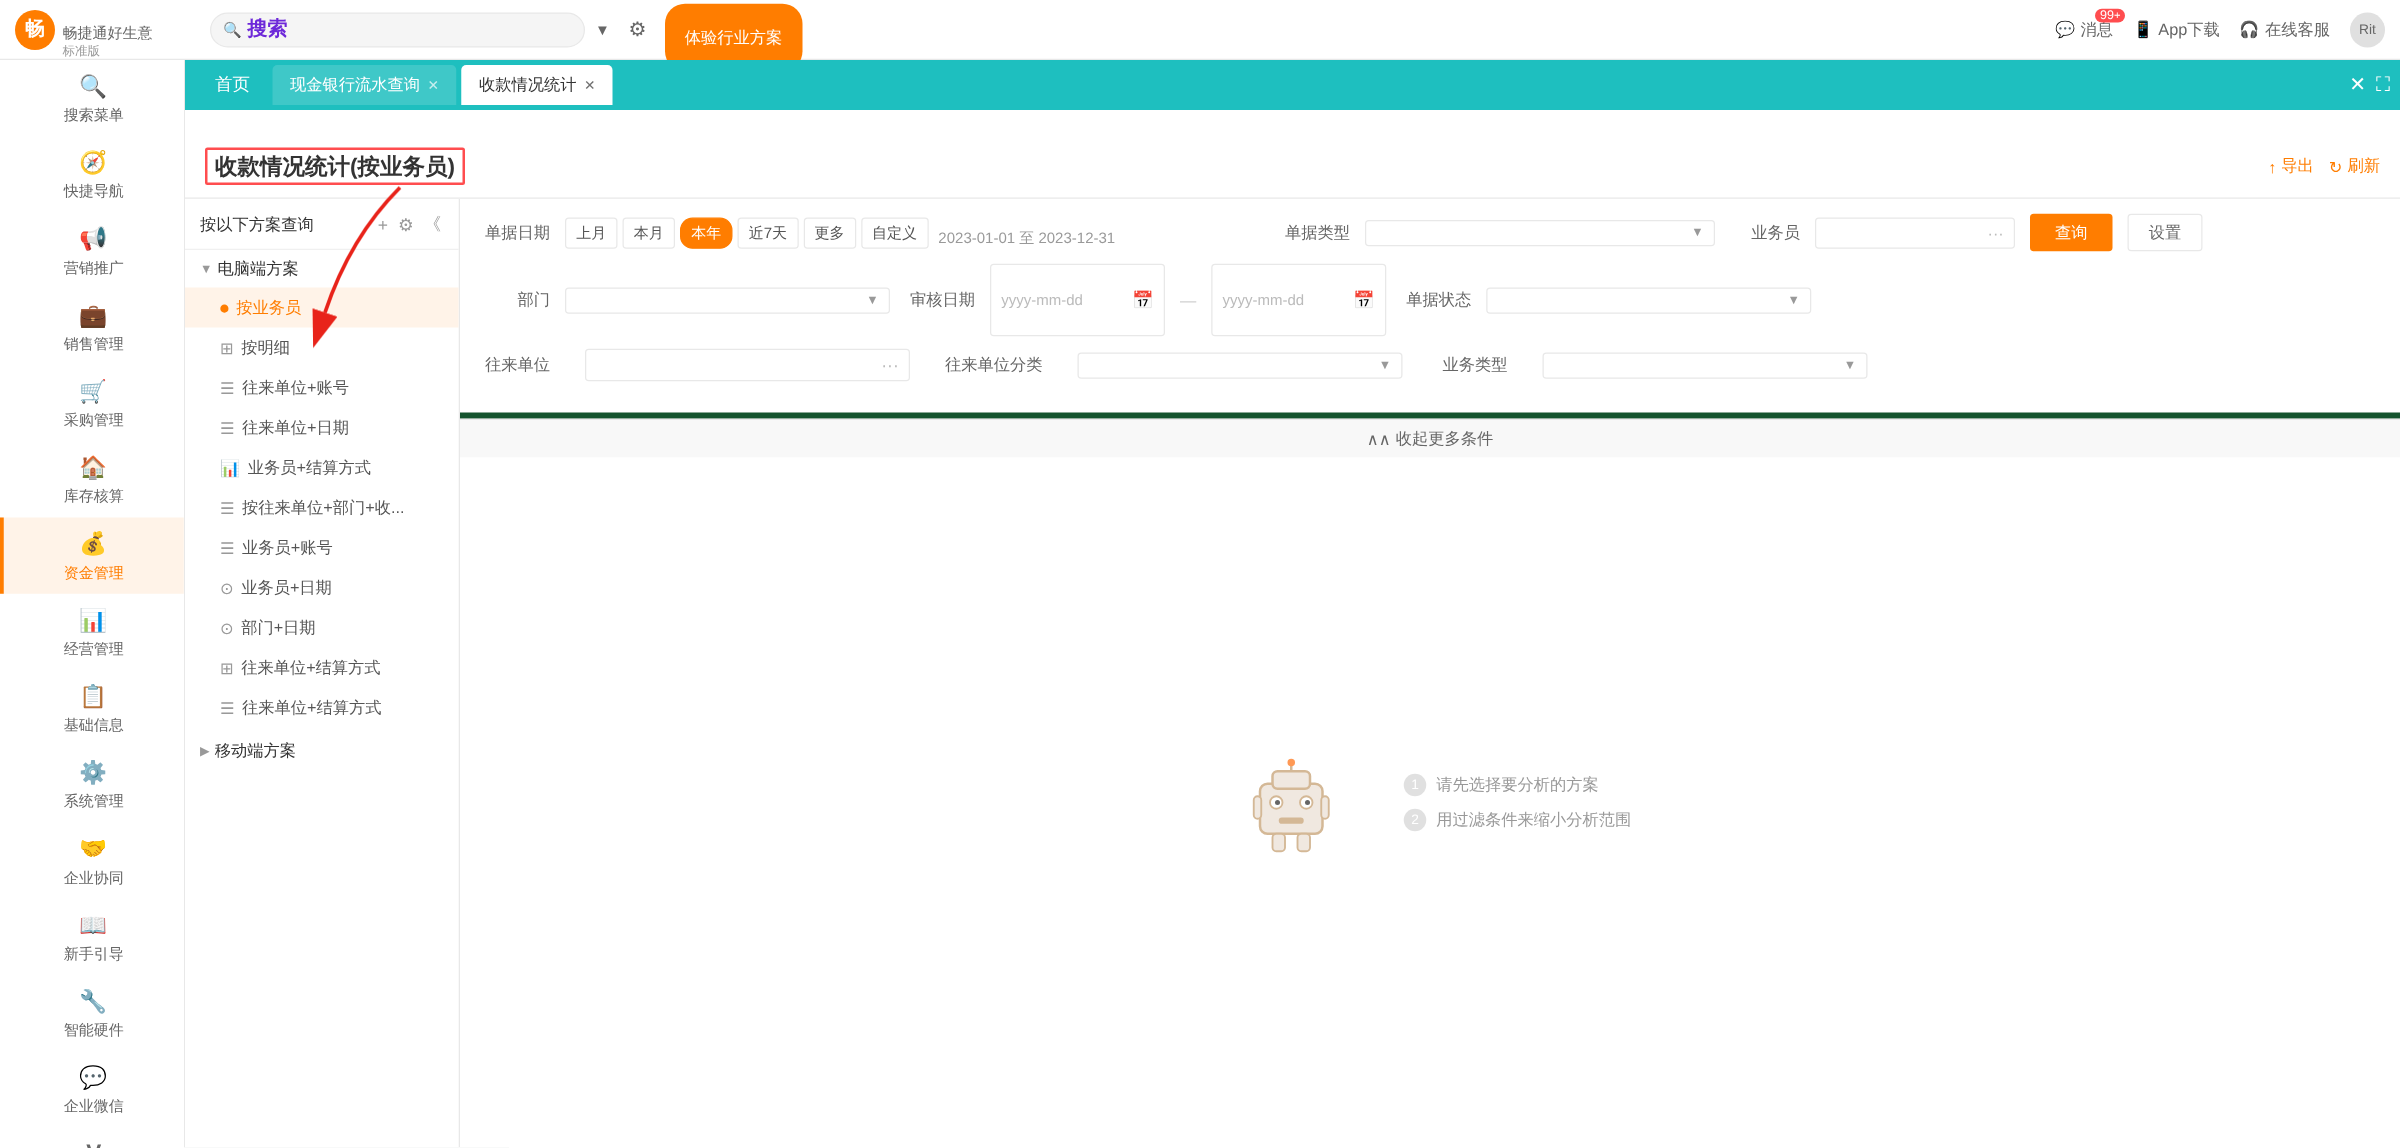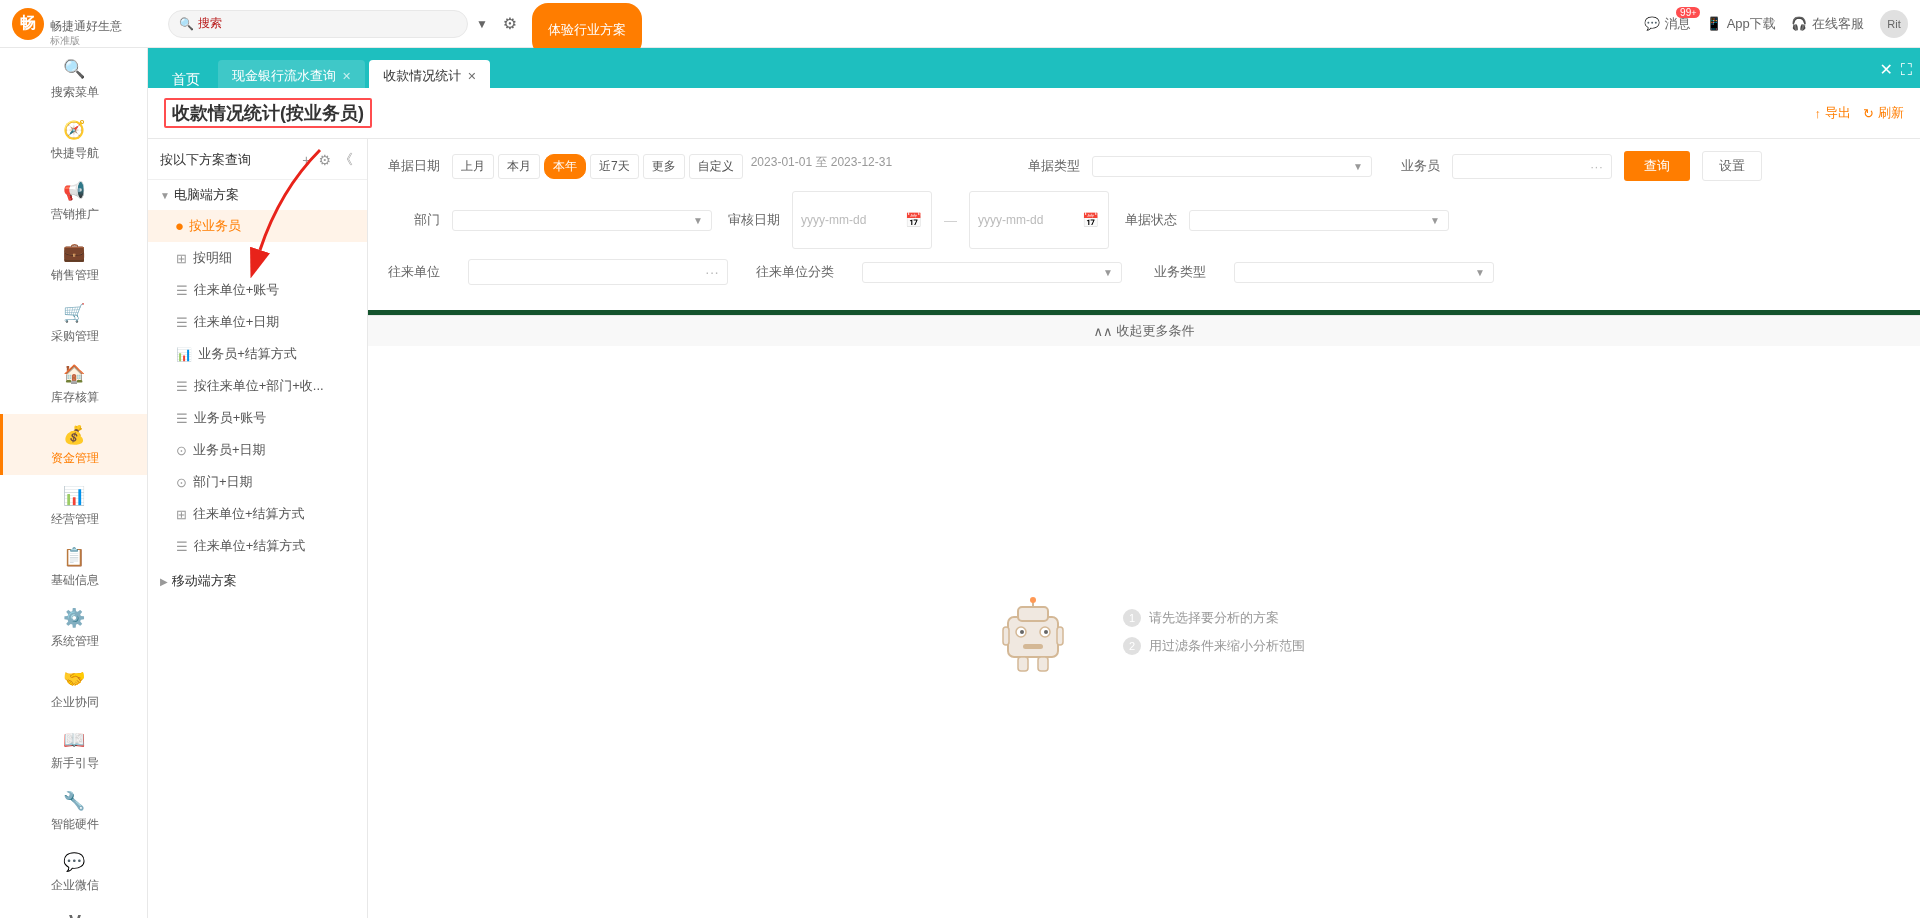--- a/index.html
+++ b/index.html
@@ -106,21 +106,21 @@
       display: flex;
       flex-direction: column;
       overflow: hidden;
       background: #f0f2f5;
     }
 
     
     .tab-bar {
       background: #1ebfbf;
       display: flex;
-      align-items: flex-start;
+      align-items: center;
       height: 40px;
       padding: 12px 8px;
       flex-shrink: 0;
     }
     .tab-home {
       color: white; padding: 0 16px; height: 40px; display: flex; align-items: center;
       cursor: pointer; font-size: 14px;
     }
     .tab-item {
       background: rgba(255,255,255,0.15); color: white;
@@ -144,20 +144,21 @@
       flex-direction: column;
     }
 
     
     .page-title-bar {
       display: flex; align-items: center; justify-content: space-between;
       padding: 10px 16px;
       border-bottom: 1px solid #e8e8e8;
       background: #fff;
       flex-shrink: 0;
+      margin-top: 20px;
     }
     .page-actions { display: flex; gap: 12px; }
     .page-action-btn {
       background: none; border: none; cursor: pointer; color: #ff7d00;
       font-size: 13px; display: flex; align-items: center; gap: 4px;
     }
 
     
     .page-body {
       display: flex;
@@ -218,21 +219,21 @@
       border-bottom: 5px solid #14532d;
       background: #fff;
       flex-shrink: 0;
     }
     .filter-row {
       display: flex; align-items: center; gap: 12px; margin-bottom: 10px;
     }
     .filter-row:last-child { margin-bottom: 13px; gap: 28px; }
     .filter-label { color: #666; font-size: 13px; white-space: nowrap; min-width: 56px; text-align: right; }
     .filter-date-group {
-      display: flex; align-items: flex-start; gap: 4px; flex: 1; max-width: 560px;
+      display: flex; align-items: flex-end; gap: 4px; flex: 1; max-width: 560px;
     }
     .date-btn {
       padding: 3px 8px; border: 1px solid #e8e8e8; border-radius: 3px;
       background: #fff; cursor: pointer; font-size: 12px; color: #555;
     }
     .date-btn.active { background: #ff7d00; color: white; border-color: #ff7d00; border-radius: 10px; }
     .date-range-text { font-size: 12px; color: #999; margin-left: 4px; }
 
     .filter-select {
       display: flex; align-items: center; gap: 4px;
@@ -313,21 +314,21 @@
       <span>畅</span>
     </div>
     <div>
       <div class="logo-text">畅捷通好生意</div>
       <div class="logo-badge">标准版</div>
     </div>
   </div>
 
   <div class="header-search">
     <span>🔍</span>
-    <span style="color:#b91c1c;font-size:12px;">搜索</span>
+    <span style="color:#6d28d9;font-size:16px;font-weight:bold;">搜索</span>
   </div>
 
   <div class="header-mid">
     <button class="header-dropdown">
       <span>▼</span>
     </button>
     <button class="gear-btn">⚙</button>
     <button class="try-btn">体验行业方案</button>
   </div>
 

